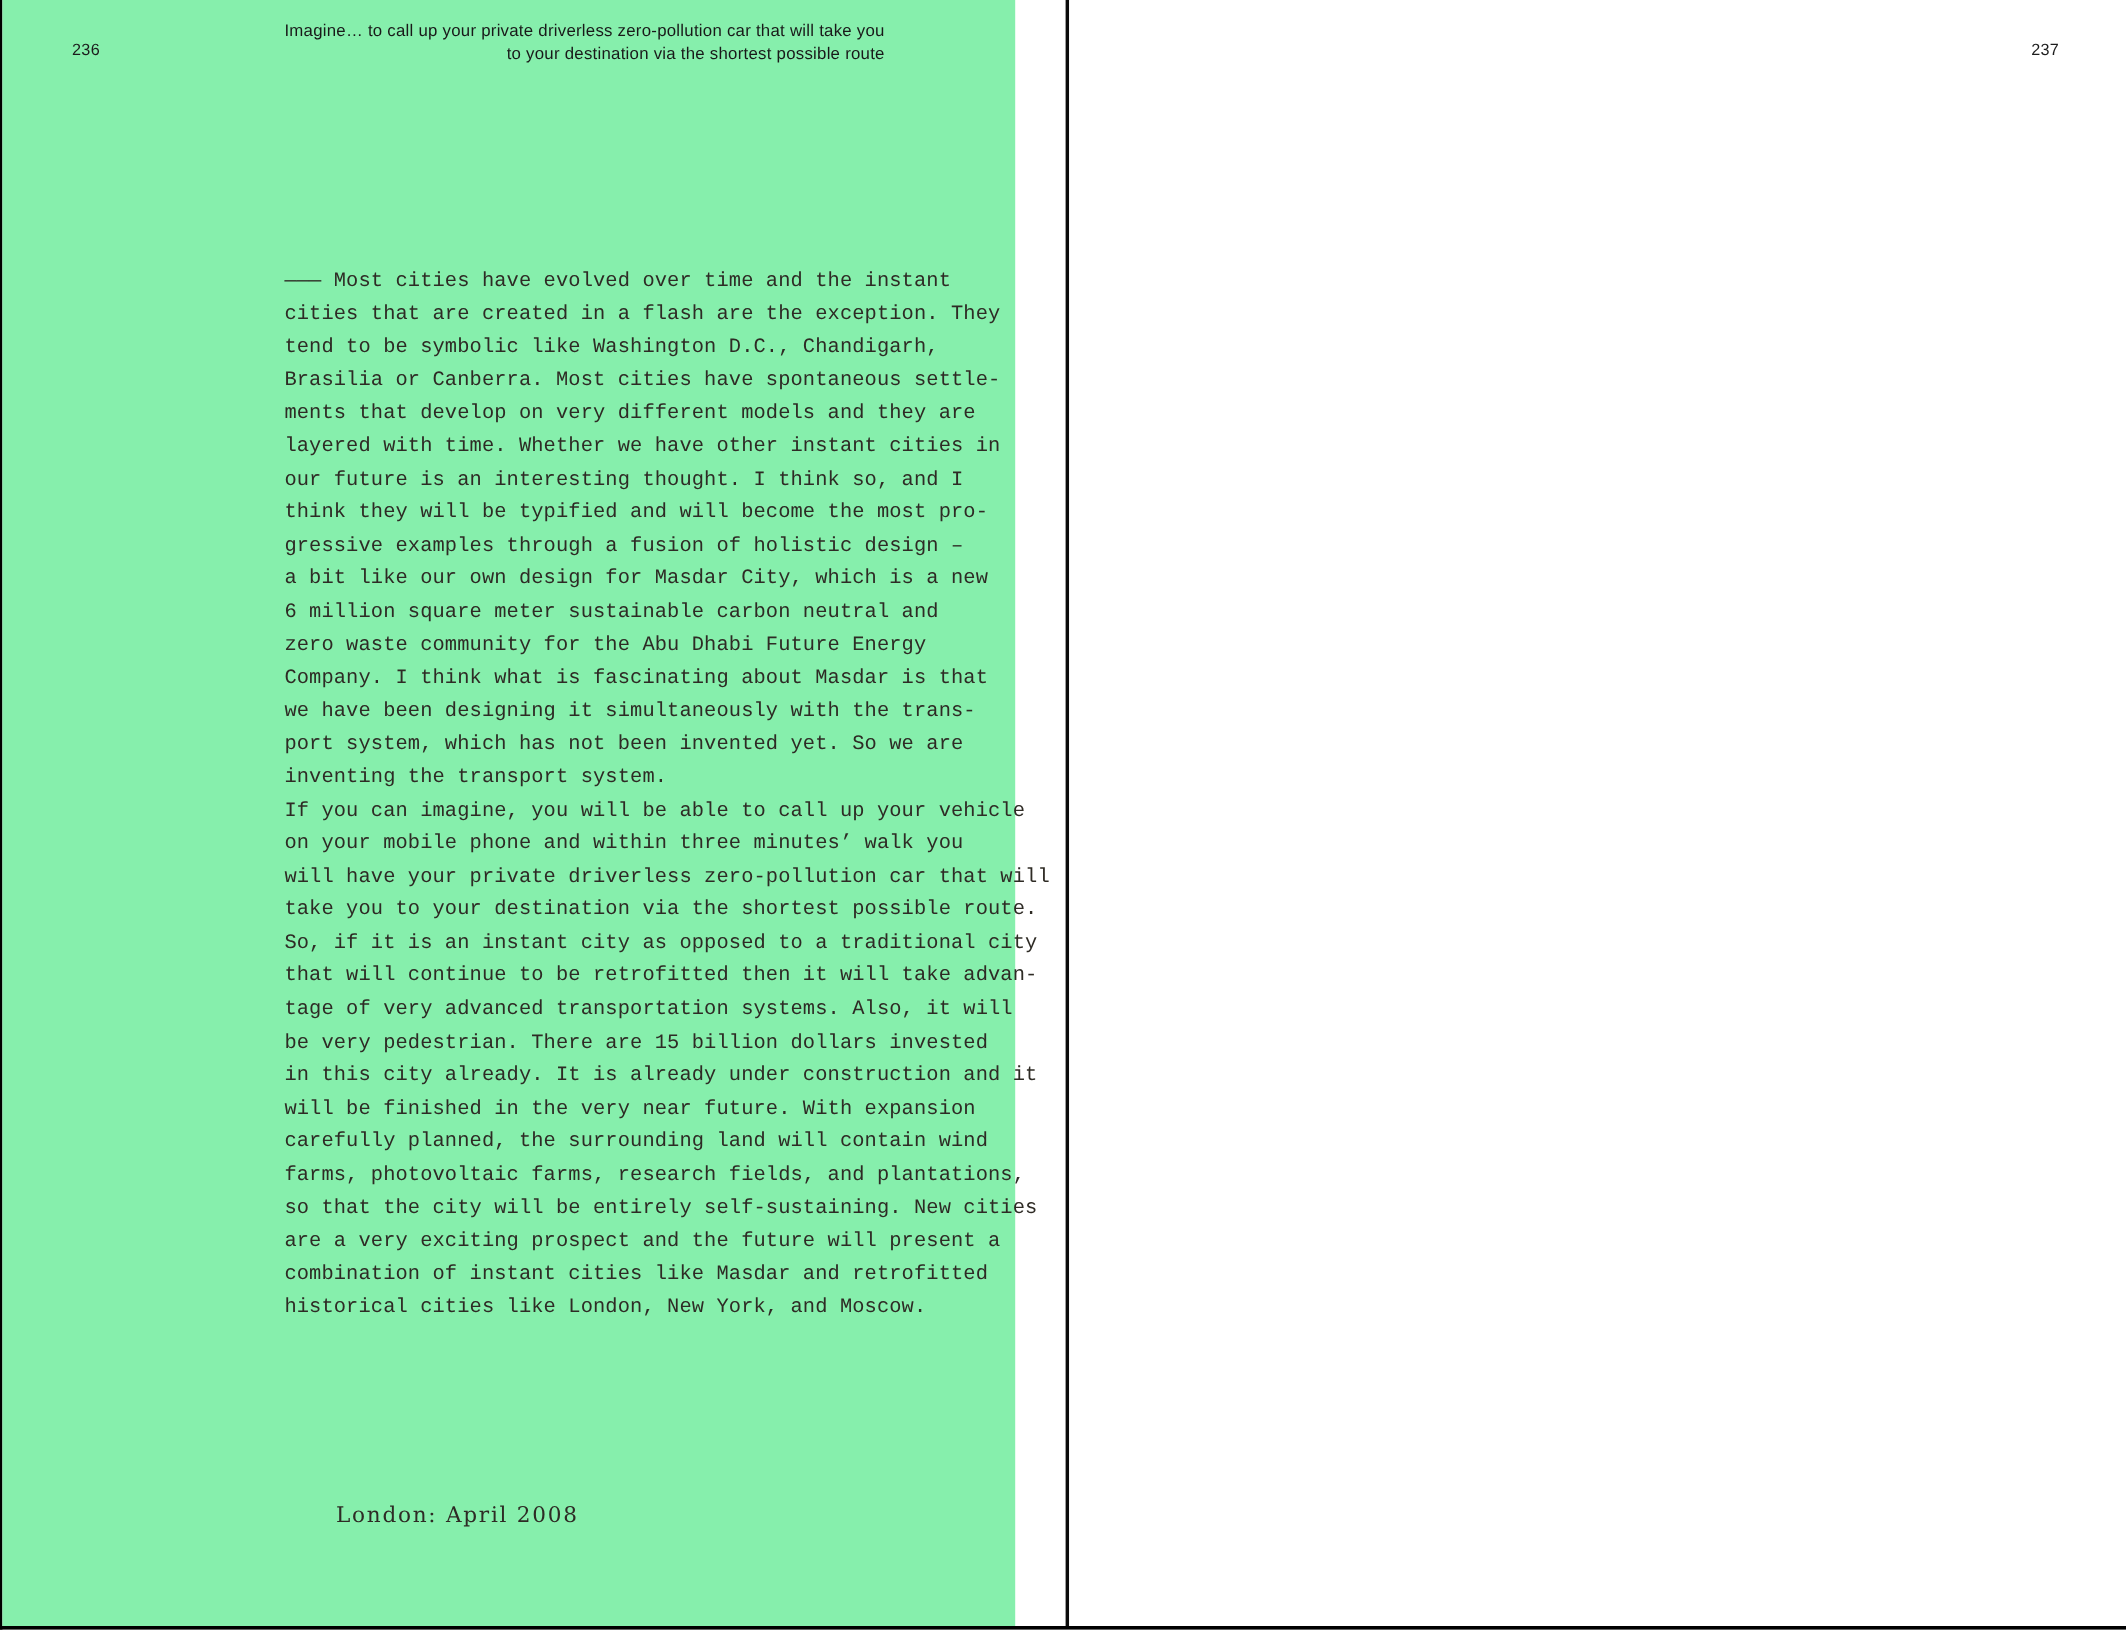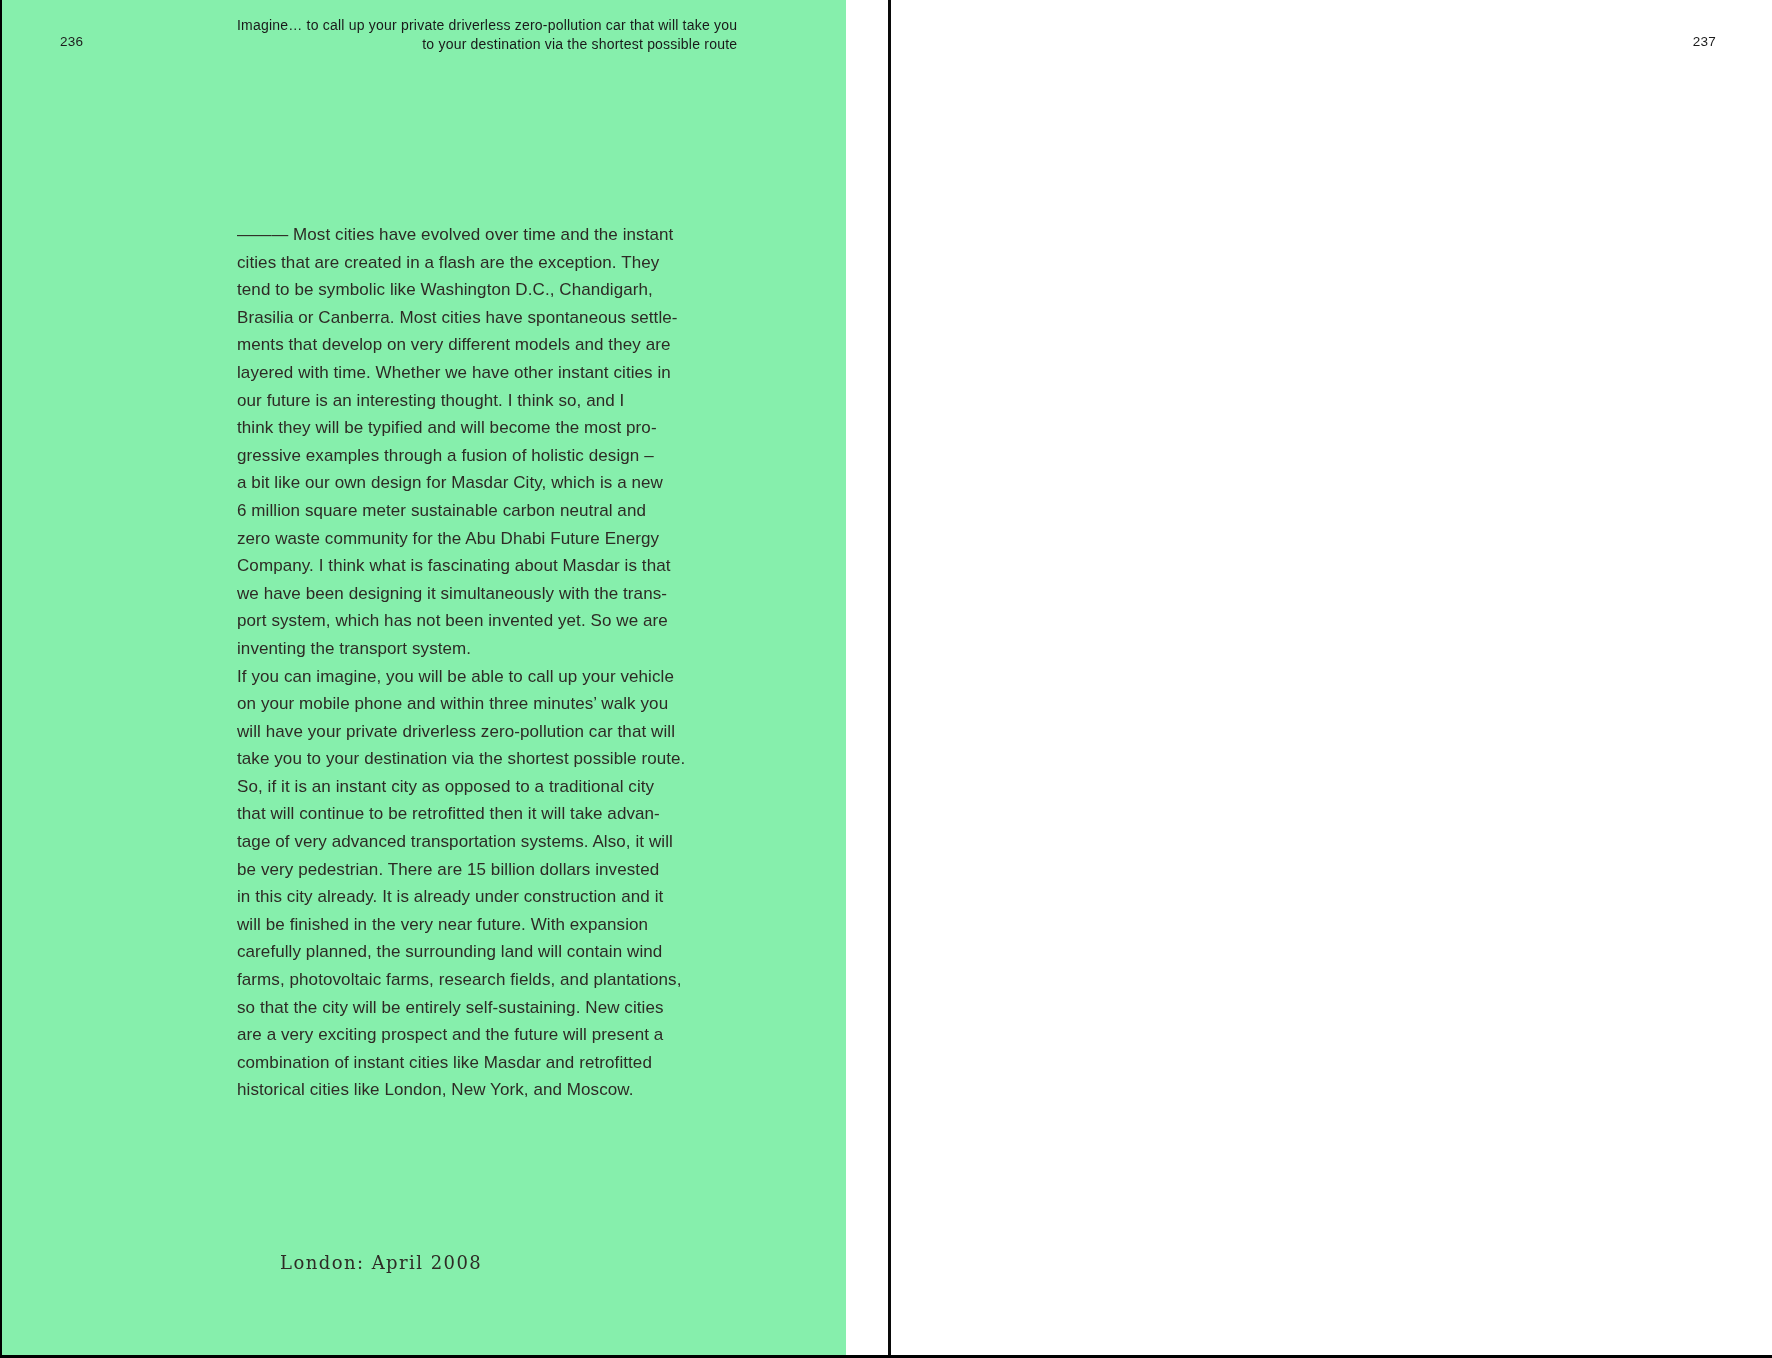--- a/index.html
+++ b/index.html
@@ -20,21 +20,21 @@
     position:absolute;left:235px;top:16px;font-size:14px;line-height:18.5px;
     color:#191919;white-space:pre;letter-spacing:.015em;text-align:right;
   }
   .question{
     position:absolute;left:235px;top:148px;margin:0;
     font-family:"DejaVu Serif",serif;font-weight:bold;
     font-size:16.5px;line-height:34px;color:#211e19;white-space:pre;letter-spacing:.01em;
   }
   .answer{
     position:absolute;left:235px;top:221px;
-    font-family:Liberation Sans, sans-serif;font-size:17px;line-height:27.6px;
+    font-family:Liberation Mono, monospace;font-size:17px;line-height:27.6px;
     color:#2e2b25;white-space:pre;letter-spacing:.005em;
   }
   .dateline{
     position:absolute;left:235px;top:1252px;
     font-family:"DejaVu Serif",serif;font-size:18px;color:#2e2b25;letter-spacing:.08em;margin-left:43px;
   }
   .right-num{right:56px;top:34px;}
 </style>
 </head>
 <body>

